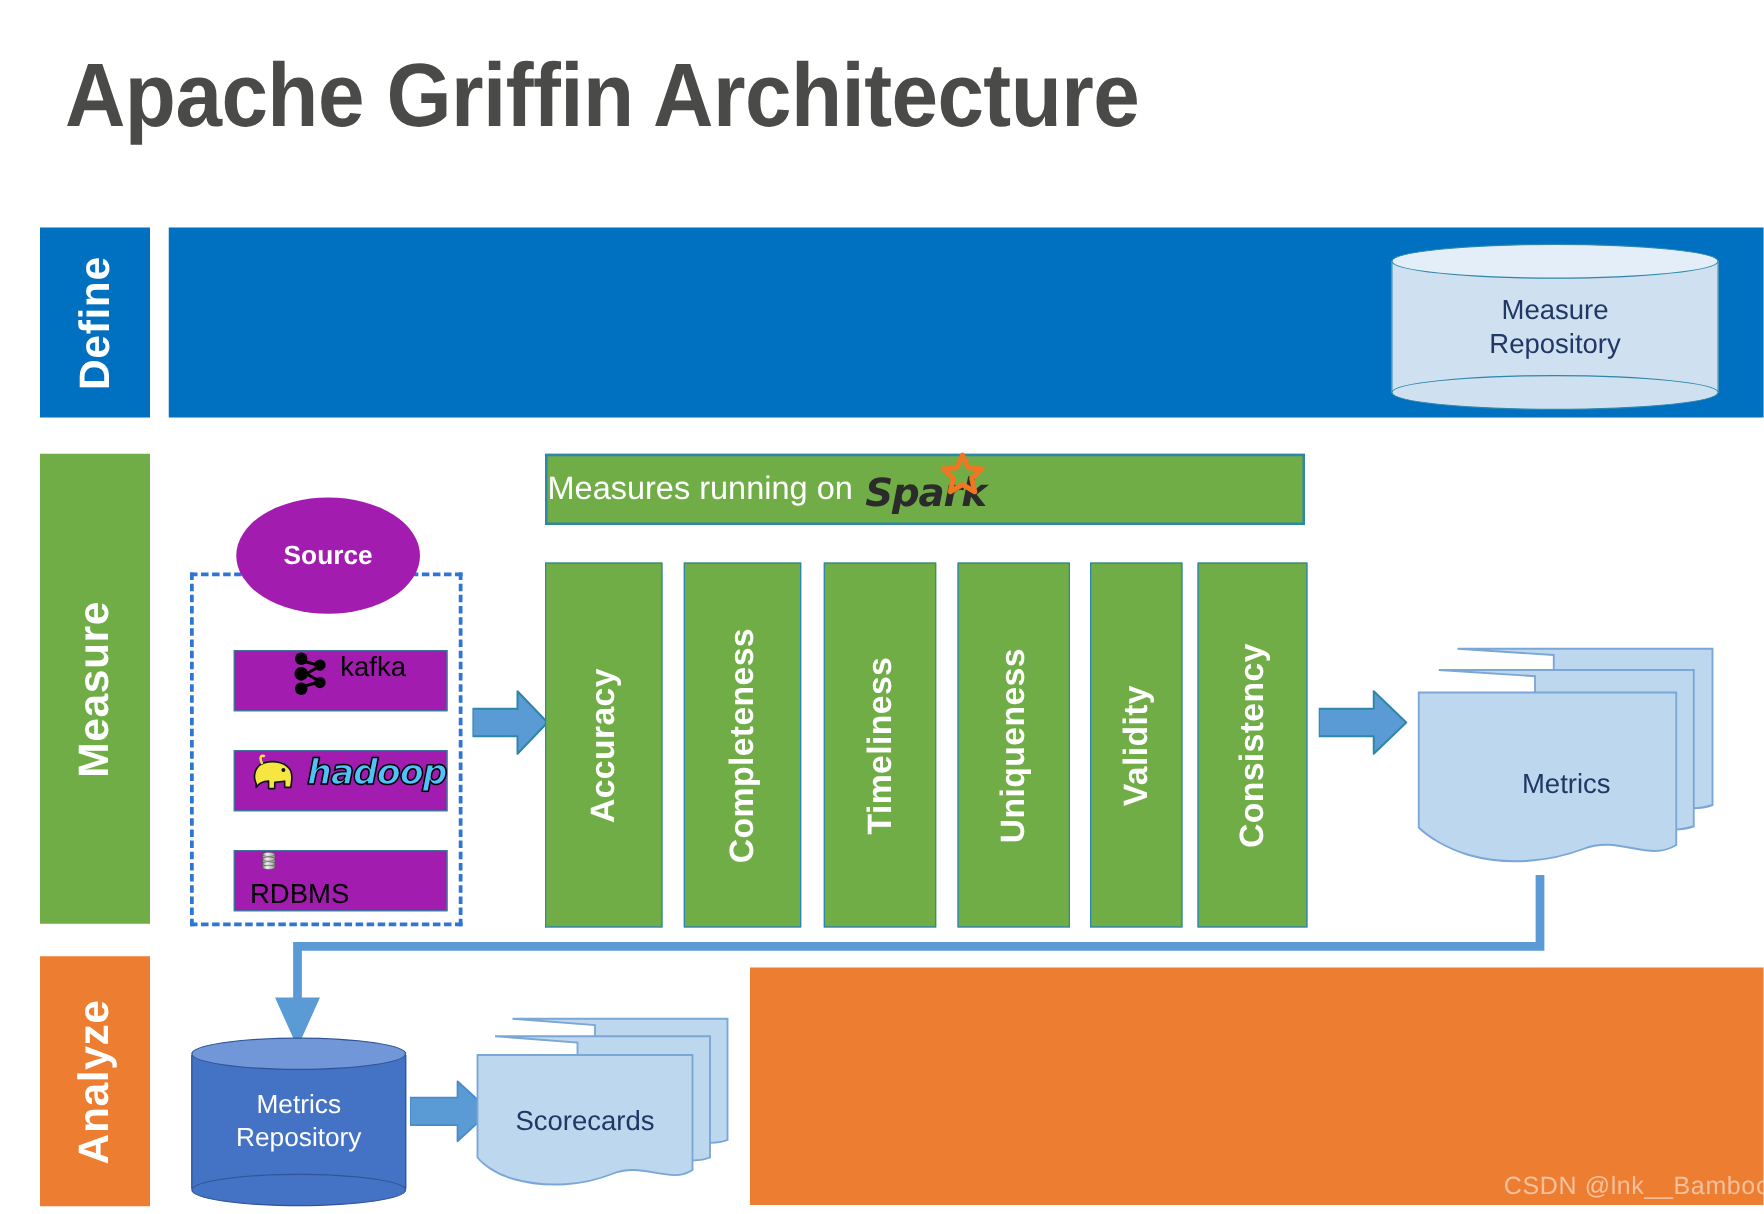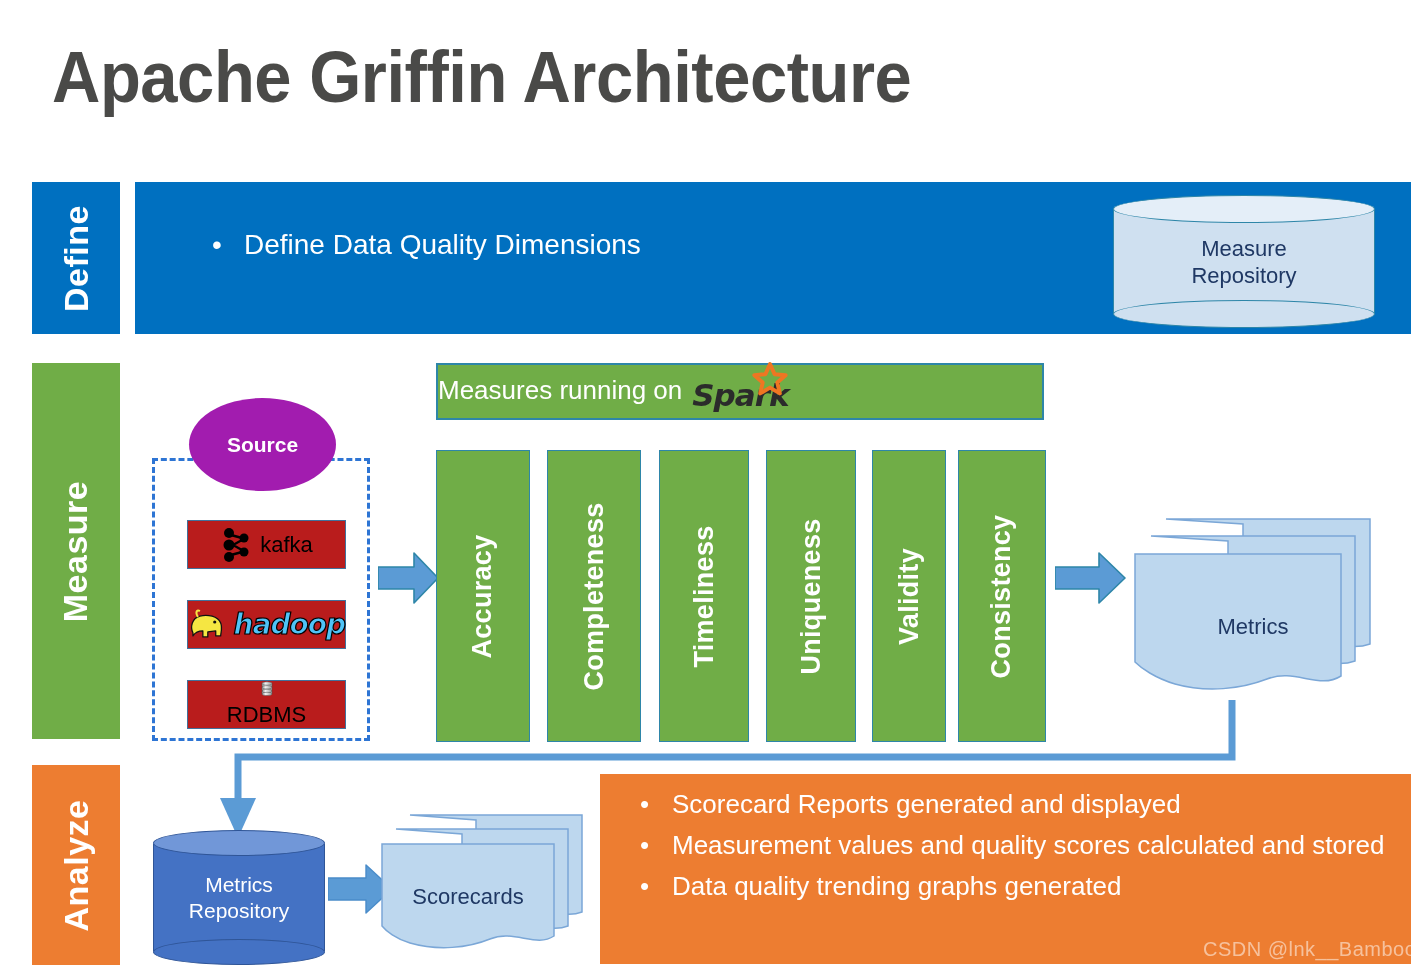--- a/index.html
+++ b/index.html
@@ -189,26 +189,26 @@
   #source-group {
     left: 152px; top: 458px; width: 218px; height: 283px;
     border: 3px dashed #2e75d4;
     background: transparent;
   }
   .src-box {
     position: absolute;
     left: 32px;
     width: 157px;
     height: 47px;
-    background: #b91c1c;
+    background: #a21caf;
     border: 1.5px solid #41719c;
     display: flex;
-    align-items: center;
     justify-content: center;
     gap: 6px;
+    padding-left: 12px;
   }
   #src-kafka { top: 59px; }
   #src-hadoop { top: 139px; }
   #src-rdbms { top: 219px; flex-direction: column; }
   .src-label {
     font-size: 22px;
     color: #000000;
     font-weight: 500;
   }
   .hadoop-word {
@@ -296,21 +296,20 @@
 
   <div class="abs" id="page-title">Apache Griffin Architecture</div>
 
   <div class="abs band-label" id="band-define">
     <span>Define</span>
   </div>
 
   <div class="abs" id="define-panel"></div>
 
   <ul class="abs bullet-list" id="define-bullets">
-    <li>Define Data Quality Dimensions</li>
   </ul>
 
   <div class="cyl" id="measure-repo">
     <div class="body"></div>
     <div class="bottom"></div>
     <div class="top"></div>
     <div class="cyl-label">
       <div>Measure</div>
       <div>Repository</div>
     </div>
@@ -445,21 +444,16 @@
         <path d="M30 3 H202 V100 C184 107 166 95 146 101 C130 106 113 107 96 103 V8 Z"></path>
         <path d="M16 17 H188 V114 C170 121 152 109 132 115 C116 120 99 121 82 117 V22 Z"></path>
         <path d="M2 32 H174 V124 C156 136 134 117 110 127 C88 136 58 139 30 131 C16 127 6 119 2 114 Z"></path>
       </g>
     </svg>
     <div class="doc-label" style="top:72px; font-size:22px; width:176px;">Scorecards</div>
   </div>
 
   <div class="abs" id="analyze-panel"></div>
 
-  <ul class="abs bullet-list" id="analyze-bullets">
-    <li>Scorecard Reports generated and displayed</li>
-    <li>Measurement values and quality scores calculated and stored</li>
-    <li>Data quality trending graphs generated</li>
-  </ul>
 
   <div class="abs" id="watermark">CSDN @lnk__Bamboo</div>
 
 </div>
 
 </body></html>

